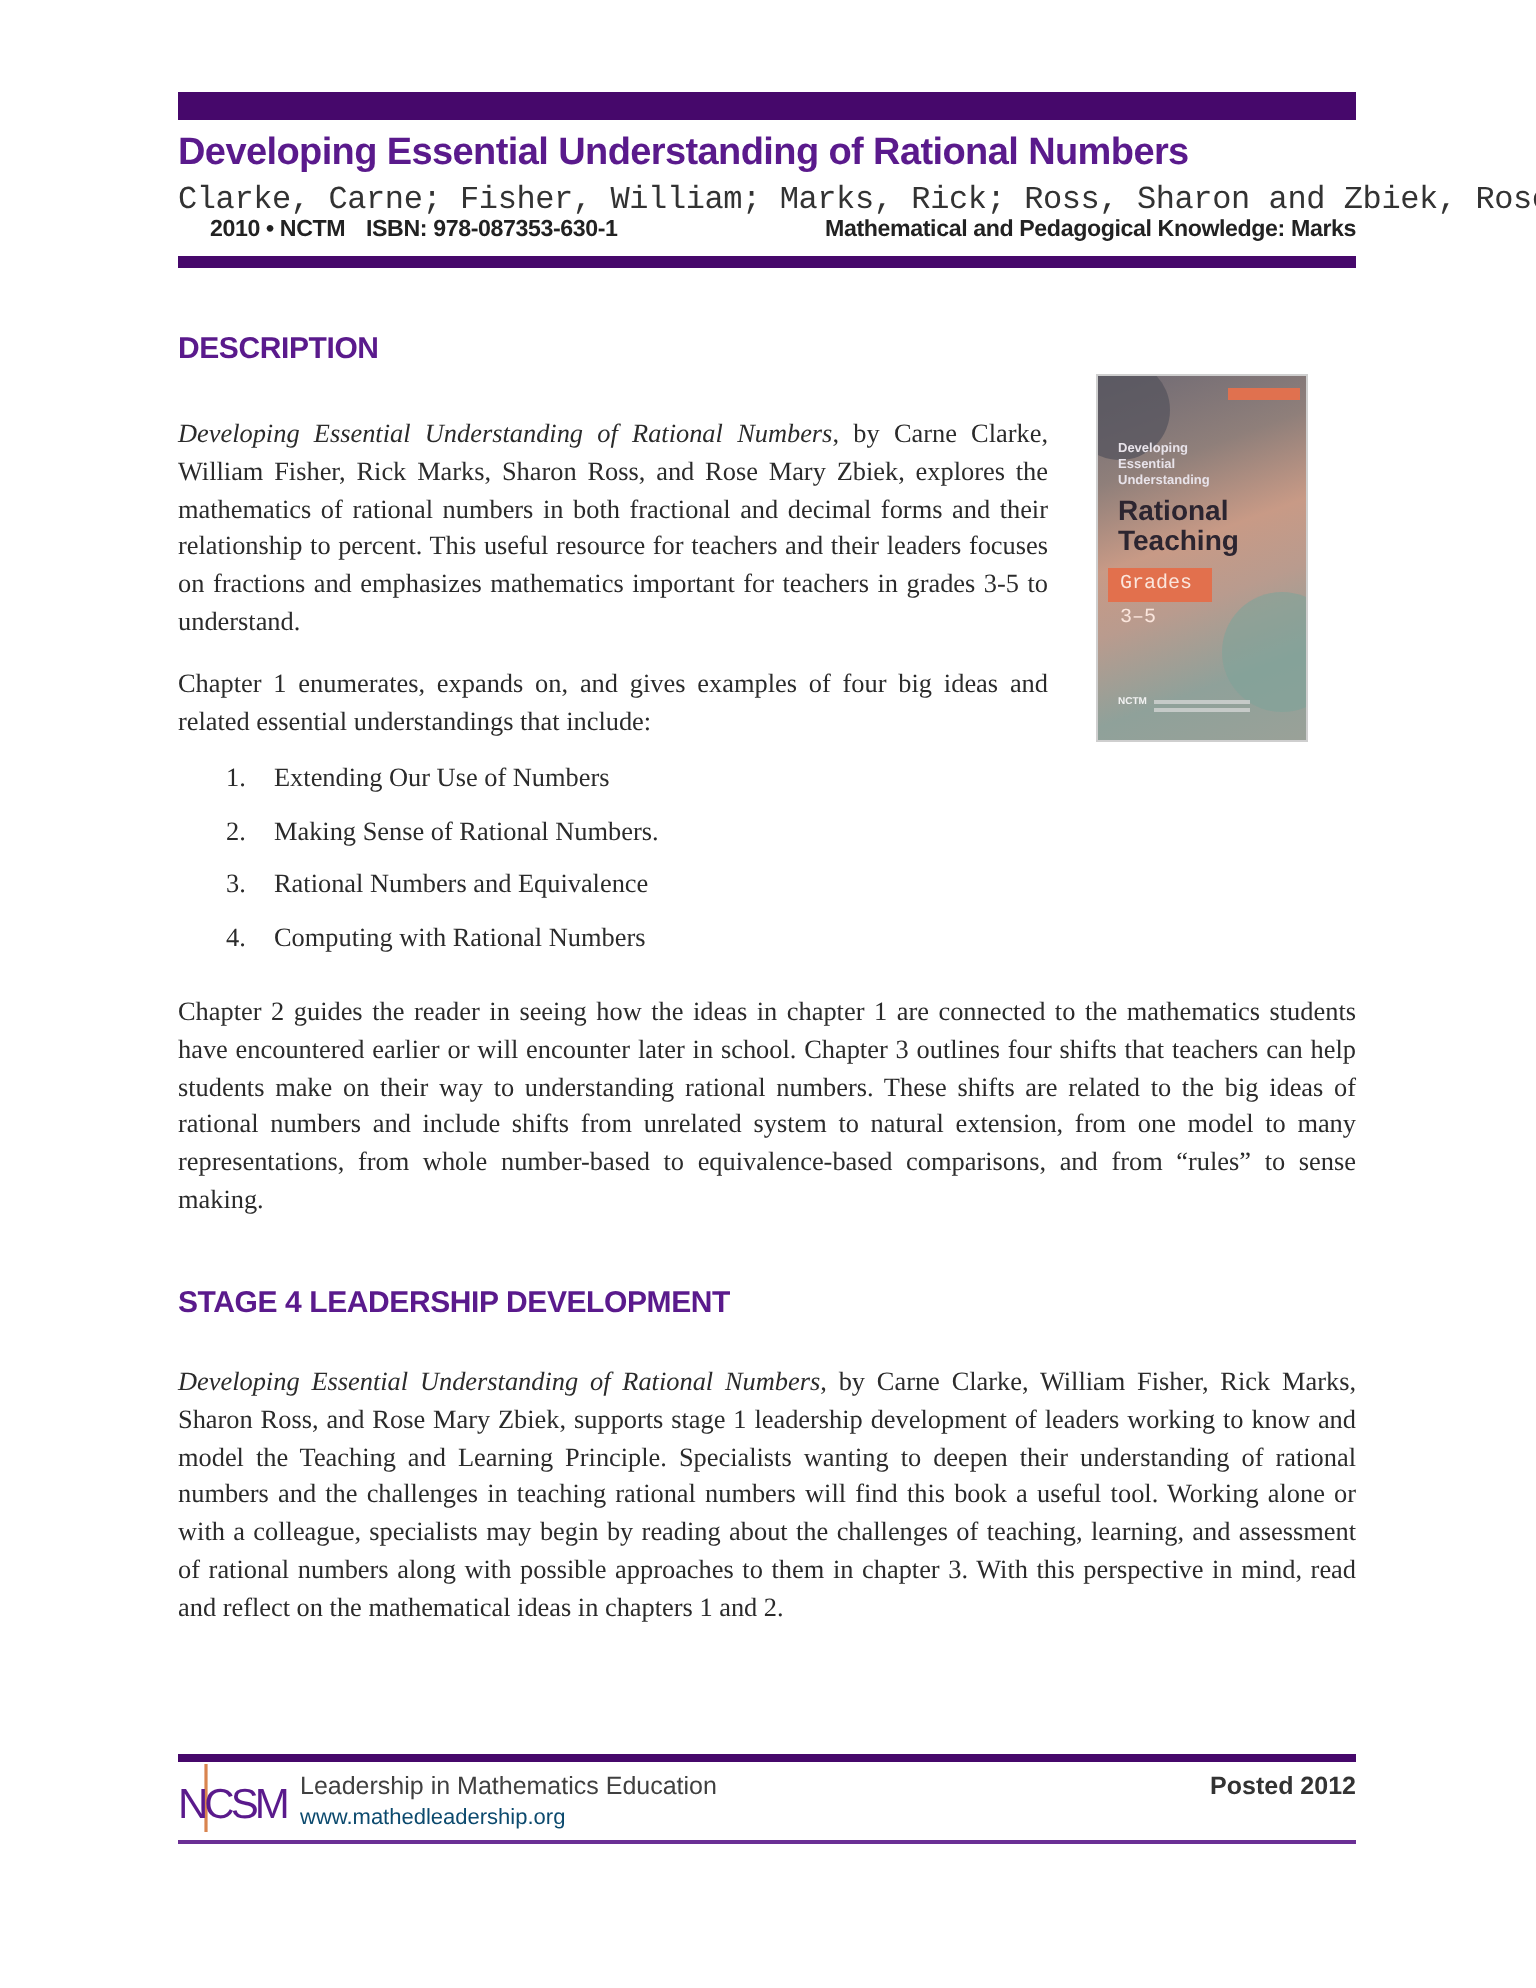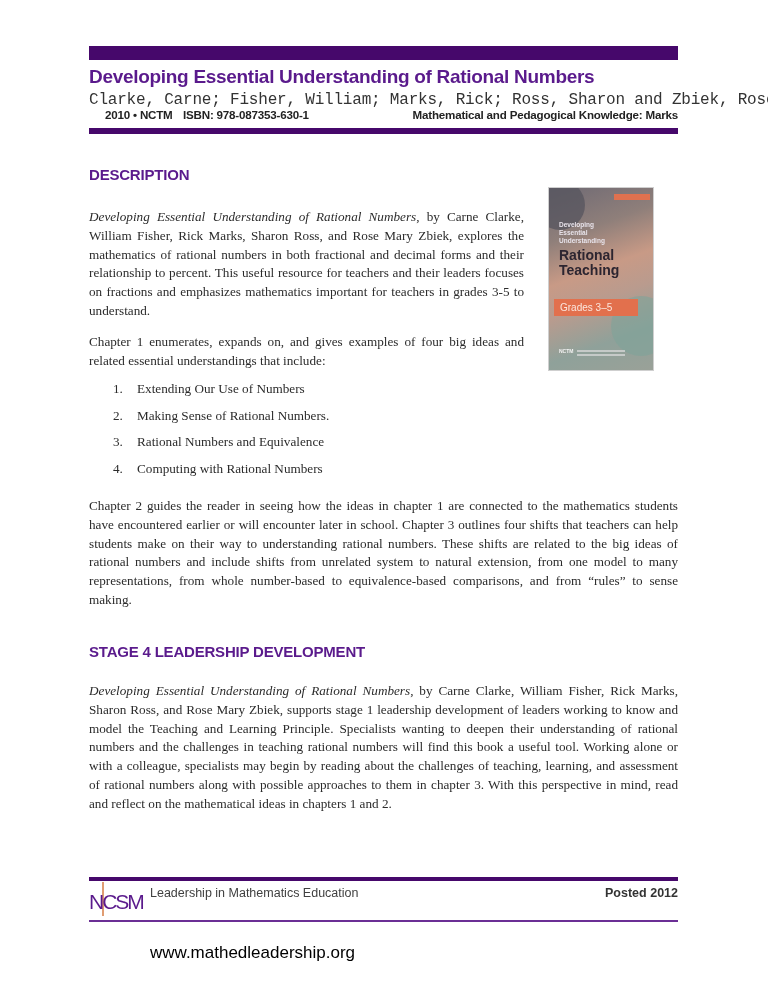--- a/index.html
+++ b/index.html
@@ -40,31 +40,31 @@
   .cover { position: absolute; left: 549px; top: 188px; width: 104px; height: 182px; overflow: hidden;
            background: linear-gradient(160deg, #6f6a74 0%, #8f7f7a 25%, #c89a86 45%, #b99b8e 60%, #8fa19a 80%, #9aa198 100%);
            box-shadow: 0 0 0 1px #cfcfcf; }
   .cover .c-blob1 { position: absolute; left: -14px; top: -8px; width: 50px; height: 50px; border-radius: 50%; background: #56545e; opacity: .75; }
   .cover .c-blob2 { position: absolute; left: 62px; top: 108px; width: 60px; height: 60px; border-radius: 50%; background: #7fa39a; opacity: .6; }
   .cover .c-tag { position: absolute; right: 3px; top: 6px; width: 36px; height: 6px; background: #e0714f; font-size: 3px; color: #fff; }
   .cover .c-series { position: absolute; left: 10px; top: 33px; font-family: "Liberation Sans", "DejaVu Sans", sans-serif;
                      font-size: 6.5px; font-weight: bold; color: #e8e3ea; line-height: 8px; }
   .cover .c-title { position: absolute; left: 10px; top: 60px; font-family: "Liberation Sans", "DejaVu Sans", sans-serif;
                     font-size: 14px; font-weight: bold; color: #2c2530; line-height: 15px; }
-  .cover .c-grades { position: absolute; left: 5px; top: 111px; width: 84px; height: 17px; background: #e2704d;
-                     font-family: Liberation Sans, sans-serif; font-size: 10px; color: #fbe6dd; line-height: 17px; padding-left: 6px; box-sizing: border-box; }
+  .cover .c-grades { position: absolute; left: 5px; top: 96px; width: 52px; height: 17px; background: #e2704d;
+                     font-family: Liberation Mono, monospace; font-size: 10px; color: #fbe6dd; line-height: 17px; padding-left: 6px; box-sizing: border-box; }
   .cover .c-logo { position: absolute; left: 10px; top: 160px; font-family: "Liberation Sans", "DejaVu Sans", sans-serif;
                    font-size: 5px; font-weight: bold; color: #f2f2f2; }
   .cover .c-logo-text { position: absolute; left: 28px; top: 162px; width: 48px; height: 2px; background: #dcdcdc; box-shadow: 0 4px 0 #dcdcdc; opacity: .7; }
 
   .foot-line { position: absolute; left: 89px; top: 877px; width: 589px; height: 4px; background: #46086b; }
   .foot-bottom { position: absolute; left: 89px; top: 920px; width: 589px; height: 1.5px; background: #6b2f95; }
   .logo { position: absolute; left: 89px; top: 882px; width: 56px; height: 34px; }
   .foot-org { position: absolute; left: 150px; top: 886px; font-family: "Liberation Sans", "DejaVu Sans", sans-serif; font-size: 12.5px; color: #404040; white-space: nowrap; }
-  .foot-url { position: absolute; left: 150px; top: 903px; font-family: "Liberation Sans", "DejaVu Sans", sans-serif; font-size: 17px; color: #000000; white-space: nowrap; margin-top: 40px; }
+  .foot-url { position: absolute; left: 150px; top: 903px; font-family: "Liberation Sans", "DejaVu Sans", sans-serif; font-size: 11px; color: #0c4a6e; white-space: nowrap; }
   .foot-posted { position: absolute; right: 90px; top: 886px; font-family: "Liberation Sans", "DejaVu Sans", sans-serif; font-size: 12.5px; color: #333; white-space: nowrap; font-weight: bold; }
 </style>
 </head>
 <body>
 
 <div class="page">
 
   <div class="bar bar-top"></div>
   <div class="hdr-title">Developing Essential Understanding of Rational Numbers</div>
   <div class="hdr-authors">Clarke, Carne; Fisher, William; Marks, Rick; Ross, Sharon and Zbiek, Rose Mary</div>

